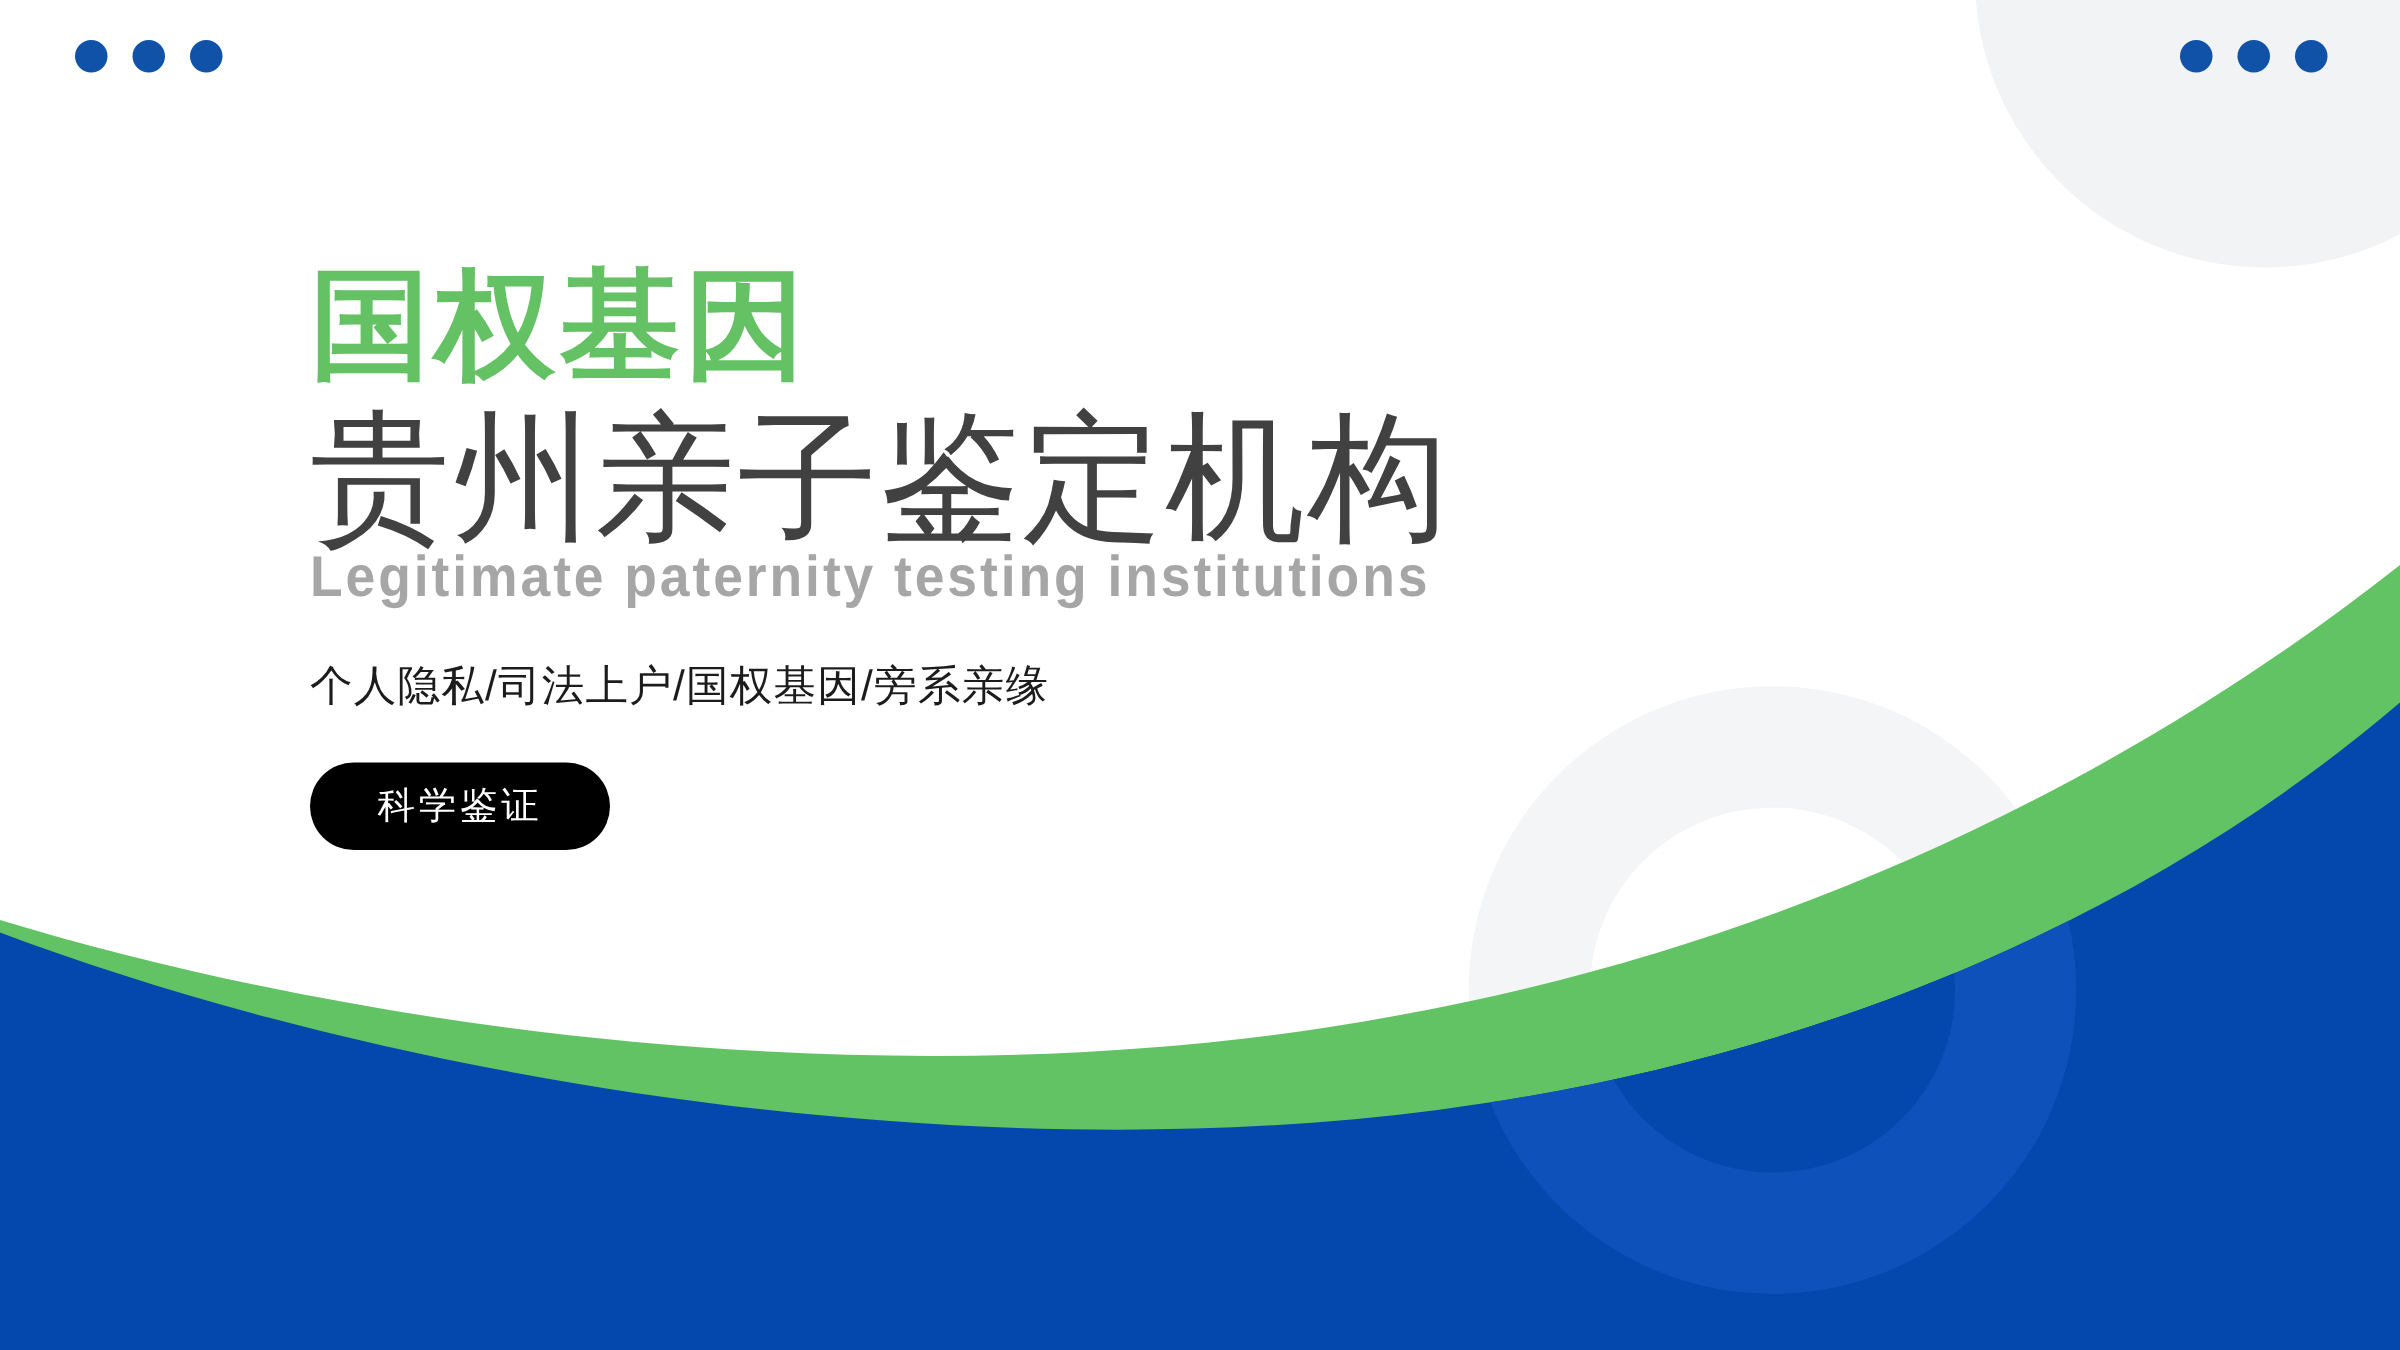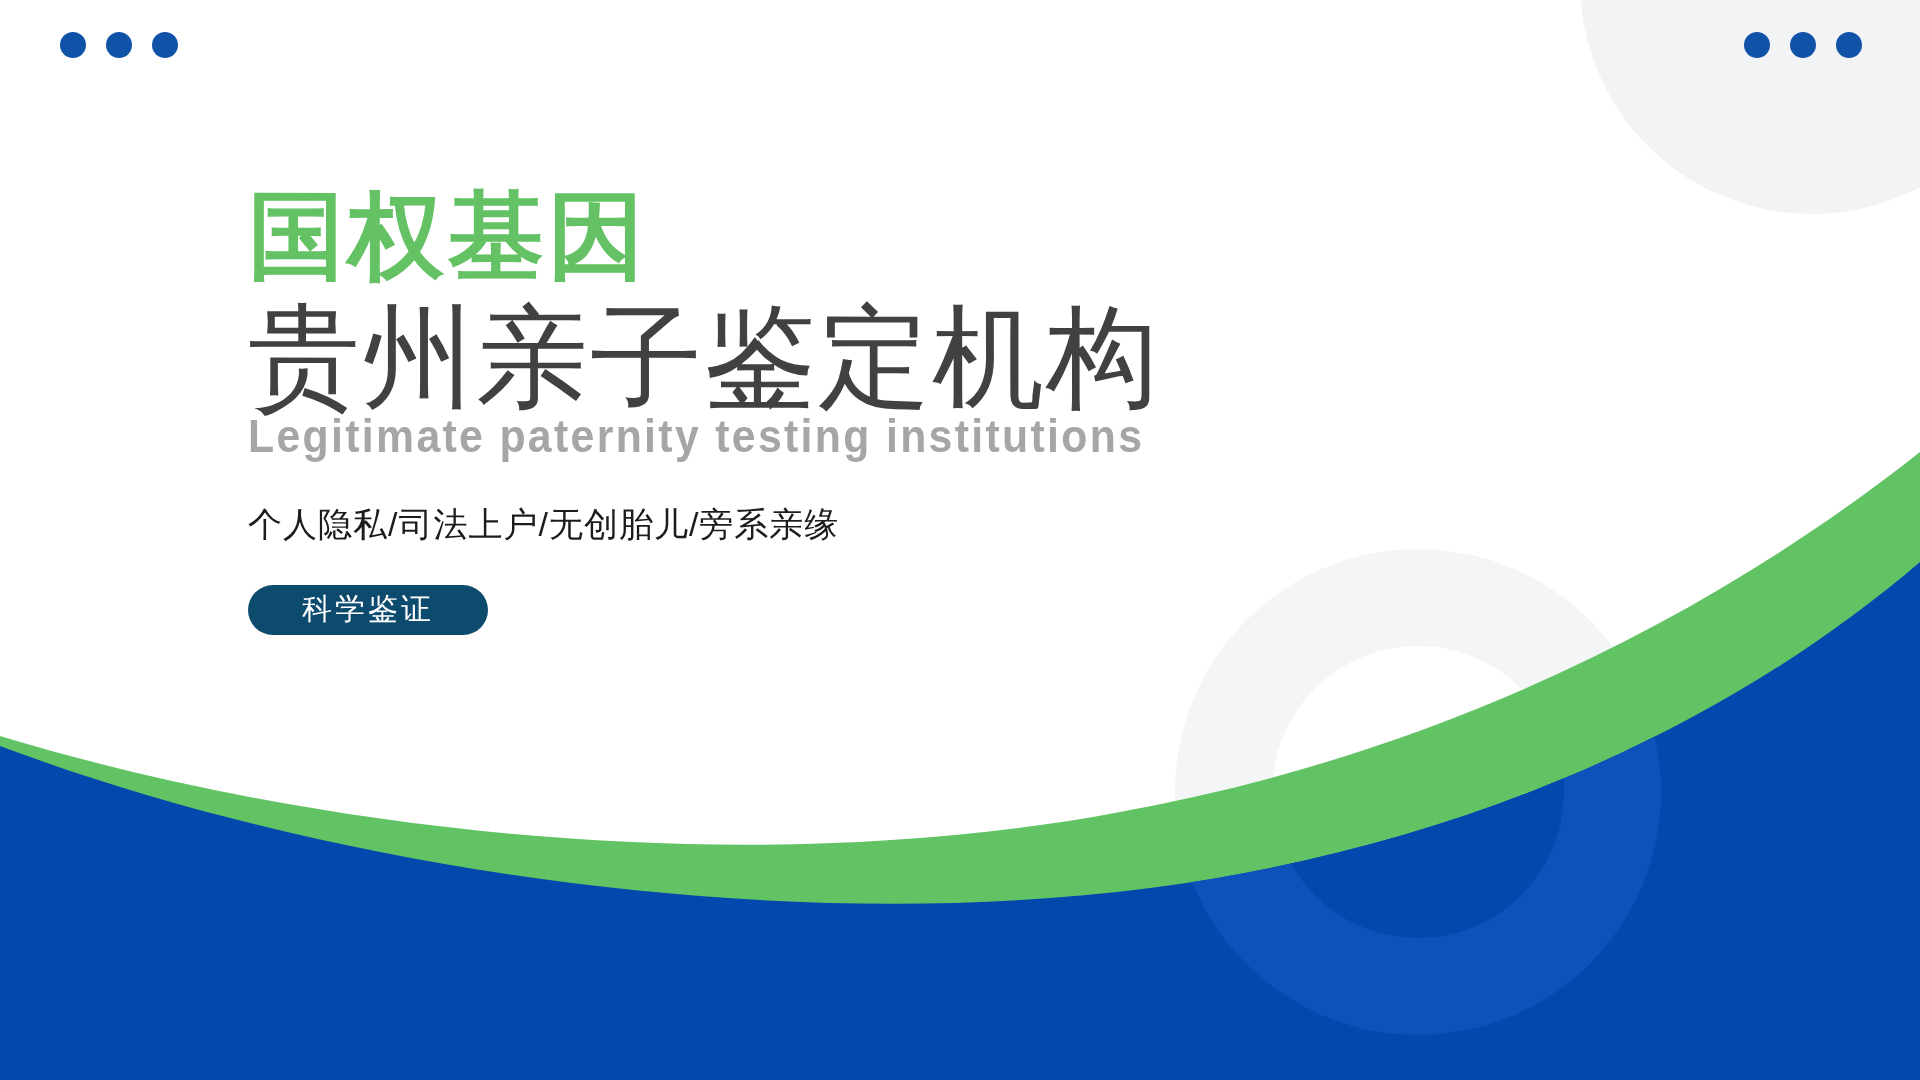--- a/index.html
+++ b/index.html
@@ -41,21 +41,21 @@
     border-radius:50%;
     background:#0F52A8;
   }
   #dots-left  { left:60px;  top:32px; }
   #dots-right { right:58px; top:32px; }
 
   
   .content {
     position:absolute;
     left:248px;
-    top:187px;
+    top:212px;
     z-index:6;
     width:1200px;
   }
 
   .brand-name {
     font-size:96px;
     line-height:1.02;
     font-weight:bold;
     color:#64C264;
     letter-spacing:4px;
@@ -92,23 +92,23 @@
     letter-spacing:1px;
     white-space:nowrap;
   }
 
   .cta-button {
     margin-top:40px;
     display:inline-flex;
     align-items:center;
     justify-content:center;
     width:240px;
-    height:50px;
+    height:70px;
     border-radius:35px;
-    background:#0c4a6e;
+    background:#000000;
     color:#ffffff;
     font-size:30px;
     letter-spacing:3px;
     border:none;
     cursor:pointer;
     font-family:"Liberation Sans", "DejaVu Sans", sans-serif;
   }
 </style>
 </head>
 <body>
@@ -169,18 +169,18 @@
   </div>
 
   <div class="content">
 
     <div class="brand-name">国权基因</div>
 
     <h1 class="headline">贵州亲子鉴定机构</h1>
 
     <div class="subtitle-en">Legitimate paternity testing institutions</div>
 
-    <div class="tagline">个人隐私/司法上户/无创胎儿/旁系亲缘</div>
+    <div class="tagline">个人隐私/司法上户/国权基因/旁系亲缘</div>
 
     <button class="cta-button">科学鉴证</button>
   </div>
 
 </div>
 
 </body></html>

